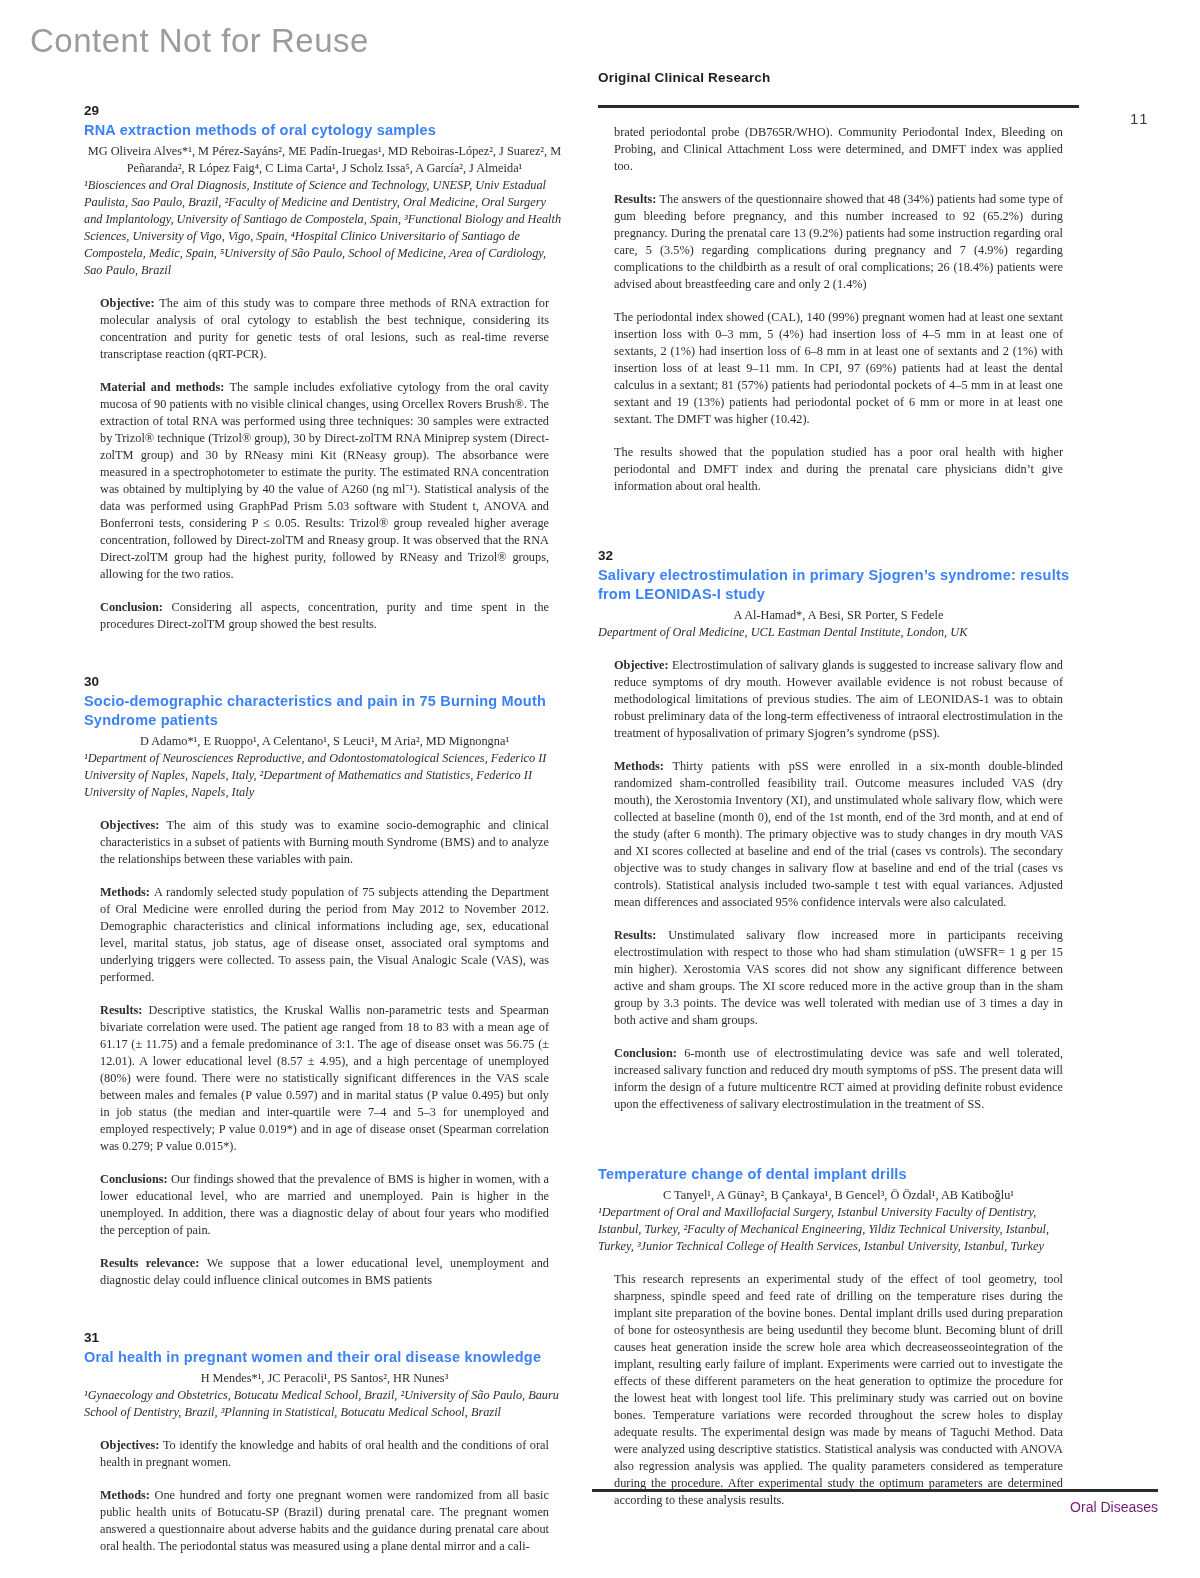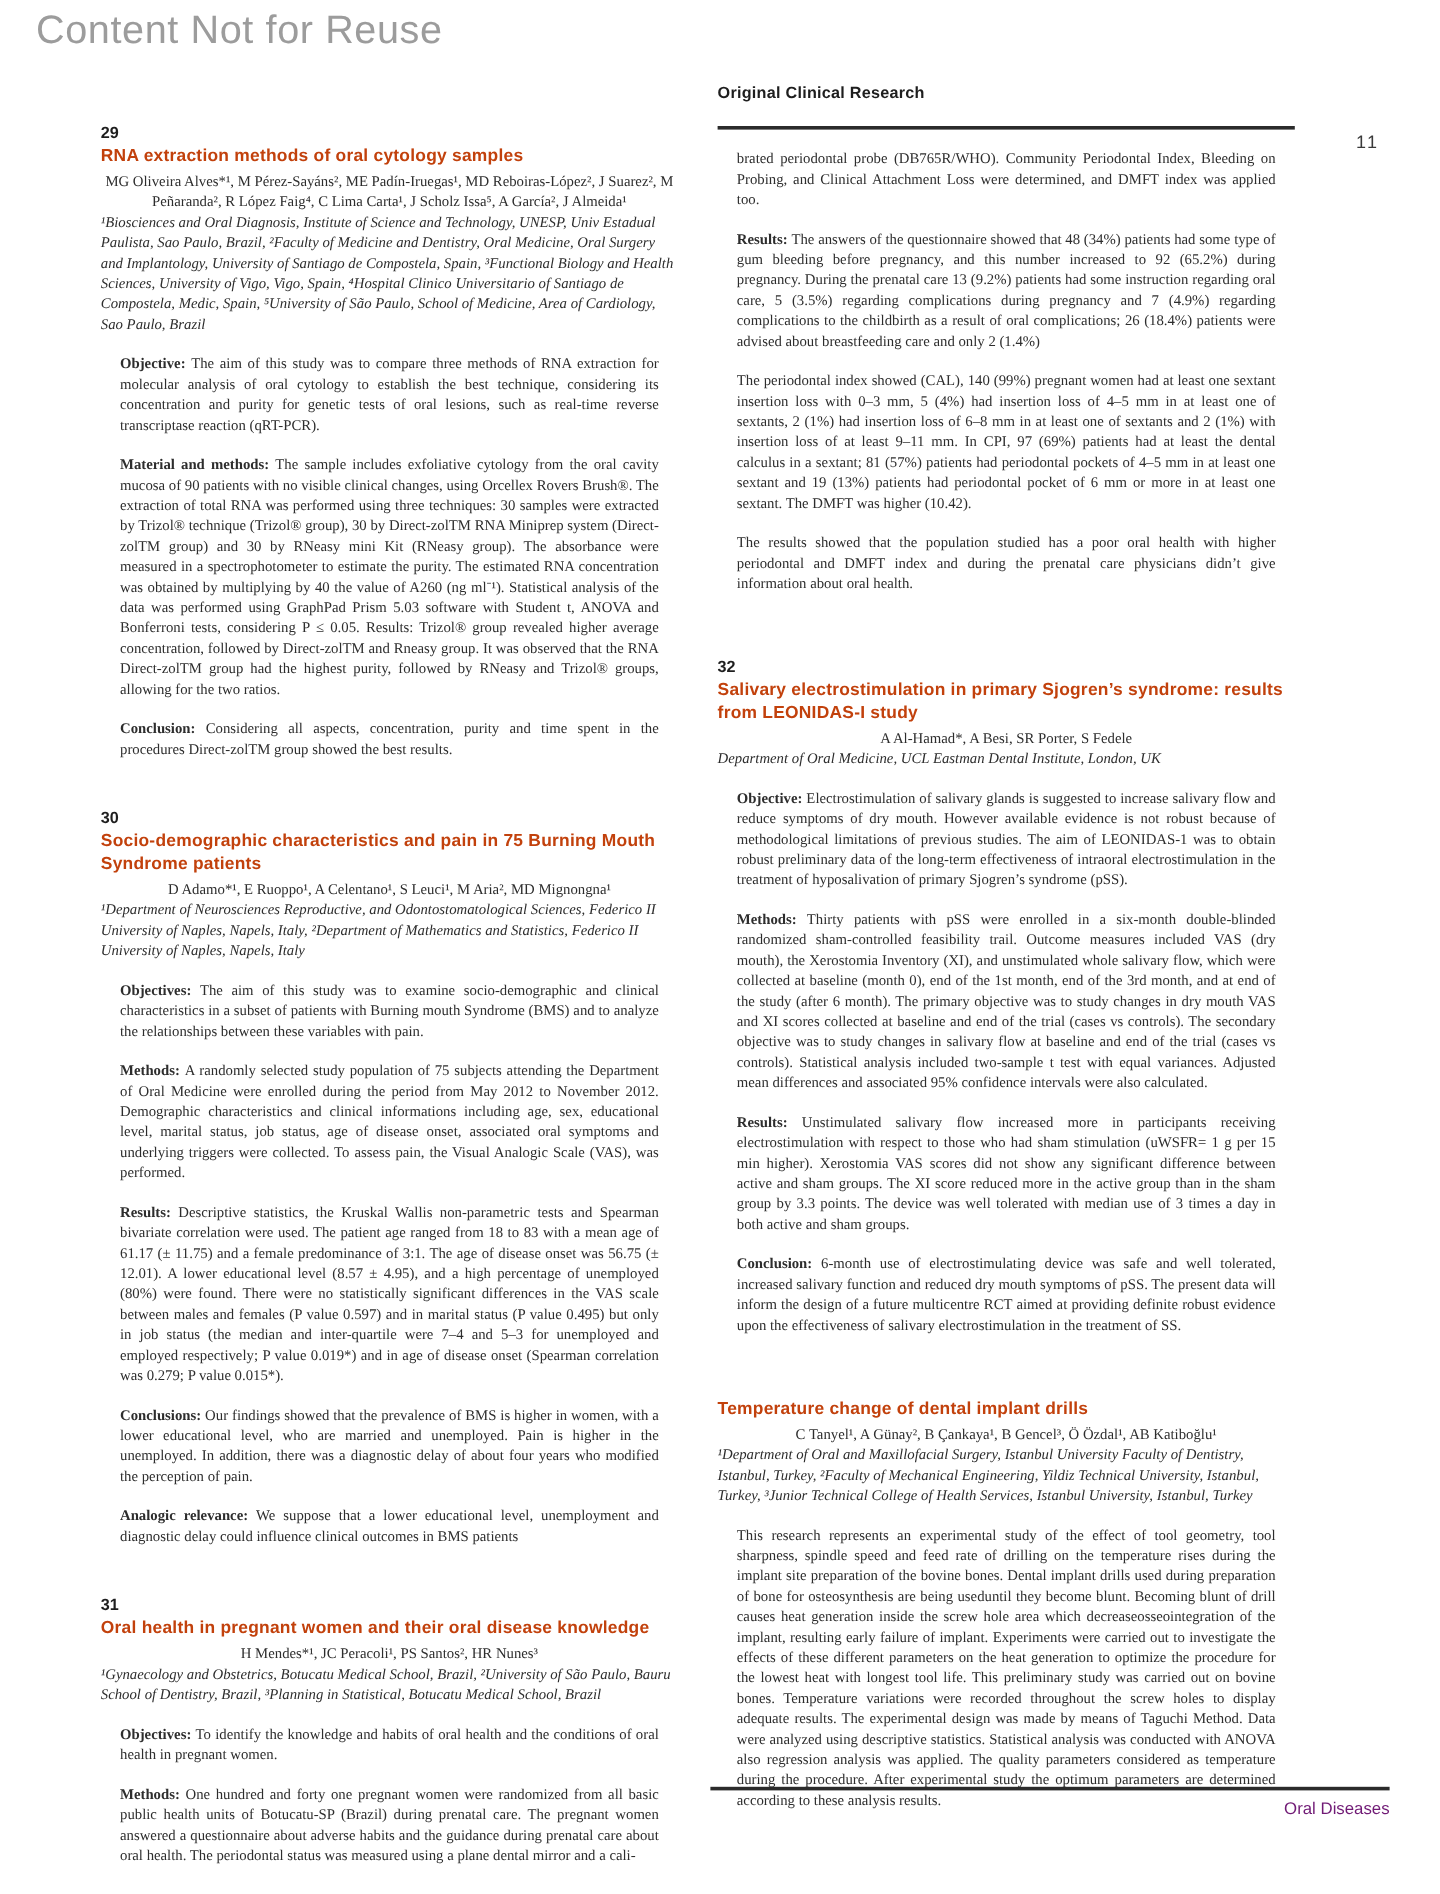--- a/index.html
+++ b/index.html
@@ -5,21 +5,21 @@
   html, body { margin: 0; padding: 0; }
   body {
     width: 1200px; height: 1578px;
     background: #ffffff;
     position: relative;
     overflow: hidden;
     font-family: "Liberation Serif", serif;
     color: #2d2d2d;
   }
   .watermark {
-    position: absolute; left: 30px; top: 6px;
+    position: absolute; left: 30px; top: 22px;
     font-family: "Liberation Sans", sans-serif;
     font-size: 33px; font-weight: 400;
     color: #9c9c9c; letter-spacing: 0.5px;
   }
   .pagenum {
     position: absolute; left: 1130px; top: 110px;
     font-family: "Liberation Sans", sans-serif;
     font-size: 15px; color: #3a3a3a; letter-spacing: 2px;
   }
   .columns {
@@ -41,21 +41,21 @@
   .abs-gap-left  { margin-top: 40px; }
   .abs-gap-right { margin-top: 52px; }
 
   .abs-num {
     font-family: "Liberation Sans", sans-serif;
     font-weight: 700; font-size: 13.5px; color: #1e1e1e;
     line-height: 18px;
   }
   .abs-title {
     font-family: "Liberation Sans", sans-serif;
-    font-weight: 700; font-size: 14.5px; color: #c2410c;
+    font-weight: 700; font-size: 14.5px; color: #3b82f6;
     line-height: 19px; margin: 1px 0 3px 0; letter-spacing: 0.2px;
   }
   .authors {
     font-size: 12.3px; line-height: 17px; text-align: center;
   }
   .affils {
     font-style: italic; font-size: 12.3px; line-height: 17px;
     text-align: left; margin-bottom: 13px;
   }
   .para {
@@ -99,21 +99,21 @@
 
       <div class="abstract abs-gap-left">
         <div class="abs-num">30</div>
         <div class="abs-title">Socio-demographic characteristics and pain in 75 Burning Mouth Syndrome patients</div>
         <div class="authors">D Adamo*¹, E Ruoppo¹, A Celentano¹, S Leuci¹, M Aria², MD Mignongna¹</div>
         <div class="affils">¹Department of Neurosciences Reproductive, and Odontostomatological Sciences, Federico II University of Naples, Napels, Italy, ²Department of Mathematics and Statistics, Federico II University of Naples, Napels, Italy</div>
         <p class="para"><b class="plabel">Objectives:</b><span>The aim of this study was to examine socio-demographic and clinical characteristics in a subset of patients with Burning mouth Syndrome (BMS) and to analyze the relationships between these variables with pain.</span></p>
         <p class="para"><b class="plabel">Methods:</b><span>A randomly selected study population of 75 subjects attending the Department of Oral Medicine were enrolled during the period from May 2012 to November 2012. Demographic characteristics and clinical informations including age, sex, educational level, marital status, job status, age of disease onset, associated oral symptoms and underlying triggers were collected. To assess pain, the Visual Analogic Scale (VAS), was performed.</span></p>
         <p class="para"><b class="plabel">Results:</b><span>Descriptive statistics, the Kruskal Wallis non-parametric tests and Spearman bivariate correlation were used. The patient age ranged from 18 to 83 with a mean age of 61.17 (± 11.75) and a female predominance of 3:1. The age of disease onset was 56.75 (± 12.01). A lower educational level (8.57 ± 4.95), and a high percentage of unemployed (80%) were found. There were no statistically significant differences in the VAS scale between males and females (P value 0.597) and in marital status (P value 0.495) but only in job status (the median and inter-quartile were 7–4 and 5–3 for unemployed and employed respectively; P value 0.019*) and in age of disease onset (Spearman correlation was 0.279; P value 0.015*).</span></p>
         <p class="para"><b class="plabel">Conclusions:</b><span>Our findings showed that the prevalence of BMS is higher in women, with a lower educational level, who are married and unemployed. Pain is higher in the unemployed. In addition, there was a diagnostic delay of about four years who modified the perception of pain.</span></p>
-        <p class="para"><b class="plabel">Analogic relevance:</b><span>We suppose that a lower educational level, unemployment and diagnostic delay could influence clinical outcomes in BMS patients</span></p>
+        <p class="para"><b class="plabel">Results relevance:</b><span>We suppose that a lower educational level, unemployment and diagnostic delay could influence clinical outcomes in BMS patients</span></p>
       </div>
 
       <div class="abstract abs-gap-left">
         <div class="abs-num">31</div>
         <div class="abs-title">Oral health in pregnant women and their oral disease knowledge</div>
         <div class="authors">H Mendes*¹, JC Peracoli¹, PS Santos², HR Nunes³</div>
         <div class="affils">¹Gynaecology and Obstetrics, Botucatu Medical School, Brazil, ²University of São Paulo, Bauru School of Dentistry, Brazil, ³Planning in Statistical, Botucatu Medical School, Brazil</div>
         <p class="para"><b class="plabel">Objectives:</b><span>To identify the knowledge and habits of oral health and the conditions of oral health in pregnant women.</span></p>
         <p class="para"><b class="plabel">Methods:</b><span>One hundred and forty one pregnant women were randomized from all basic public health units of Botucatu-SP (Brazil) during prenatal care. The pregnant women answered a questionnaire about adverse habits and the guidance during prenatal care about oral health. The periodontal status was measured using a plane dental mirror and a cali-</span></p>
       </div>

